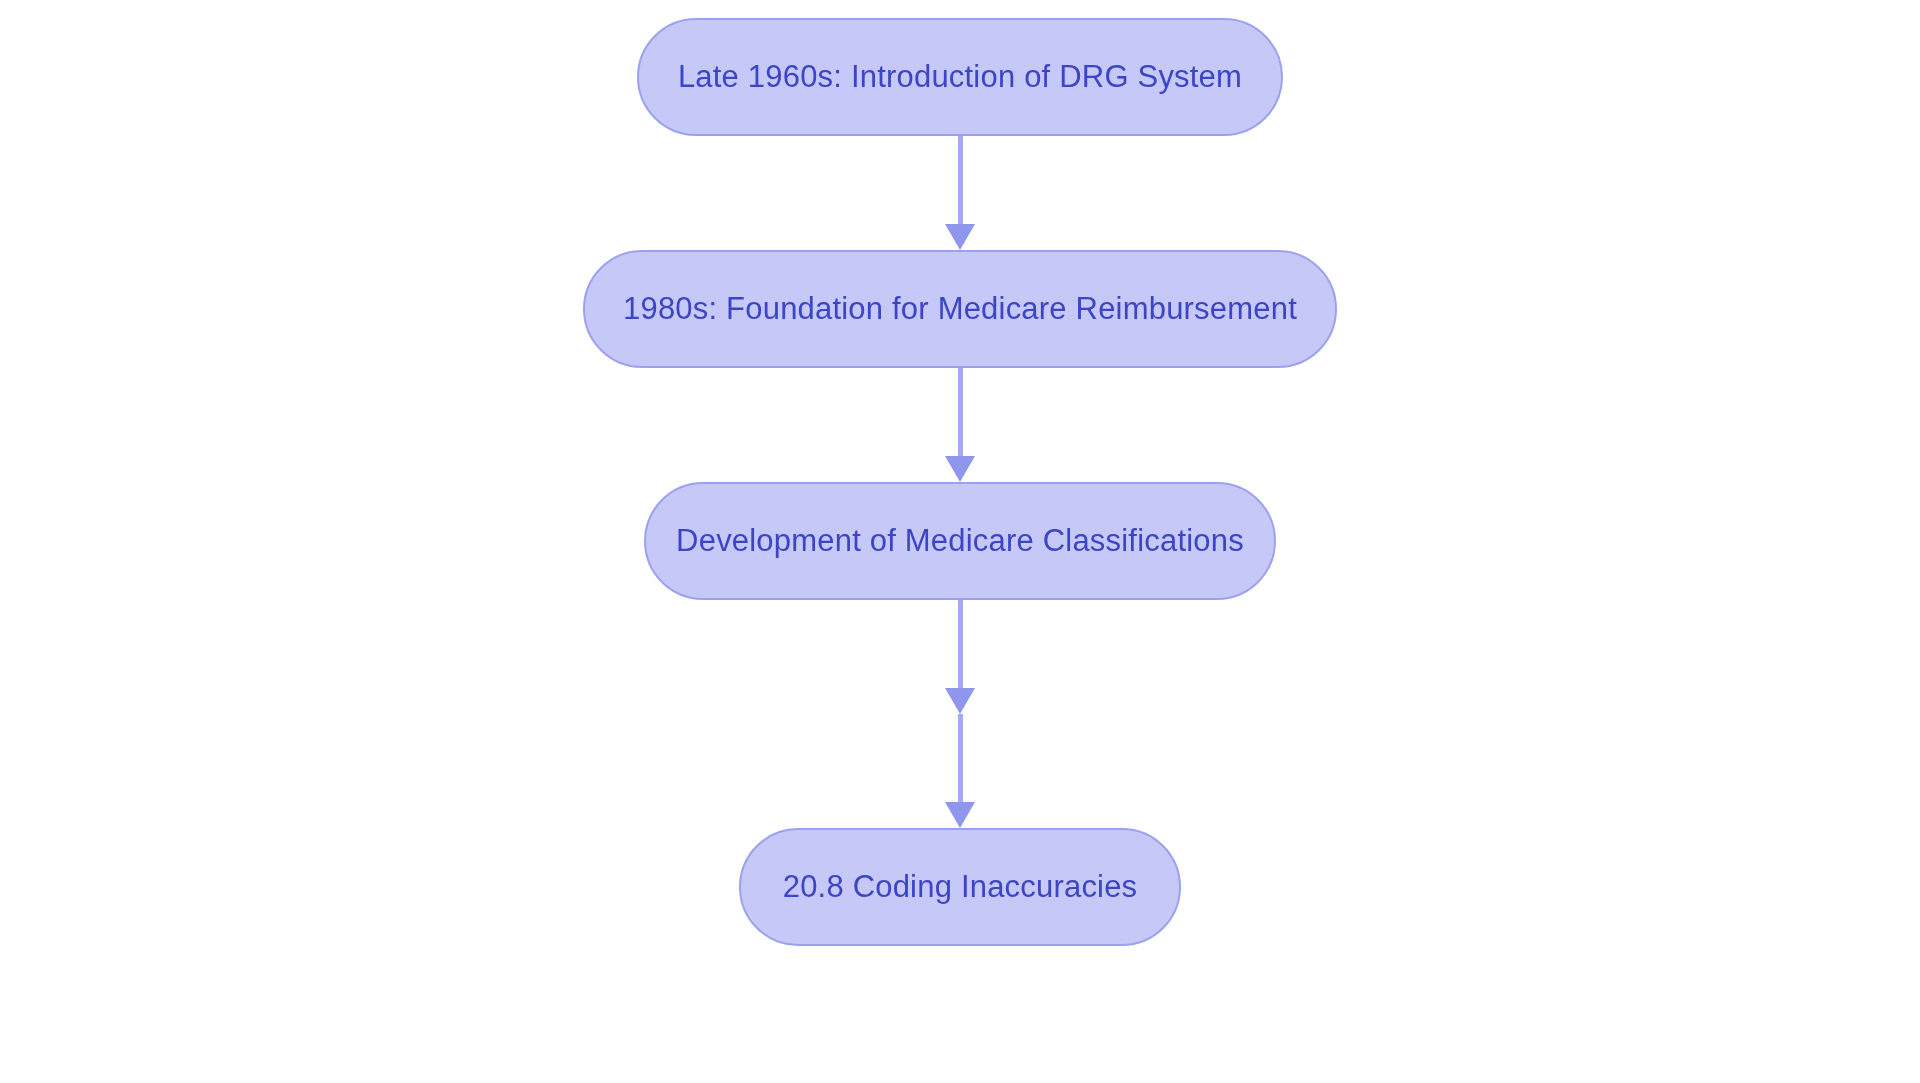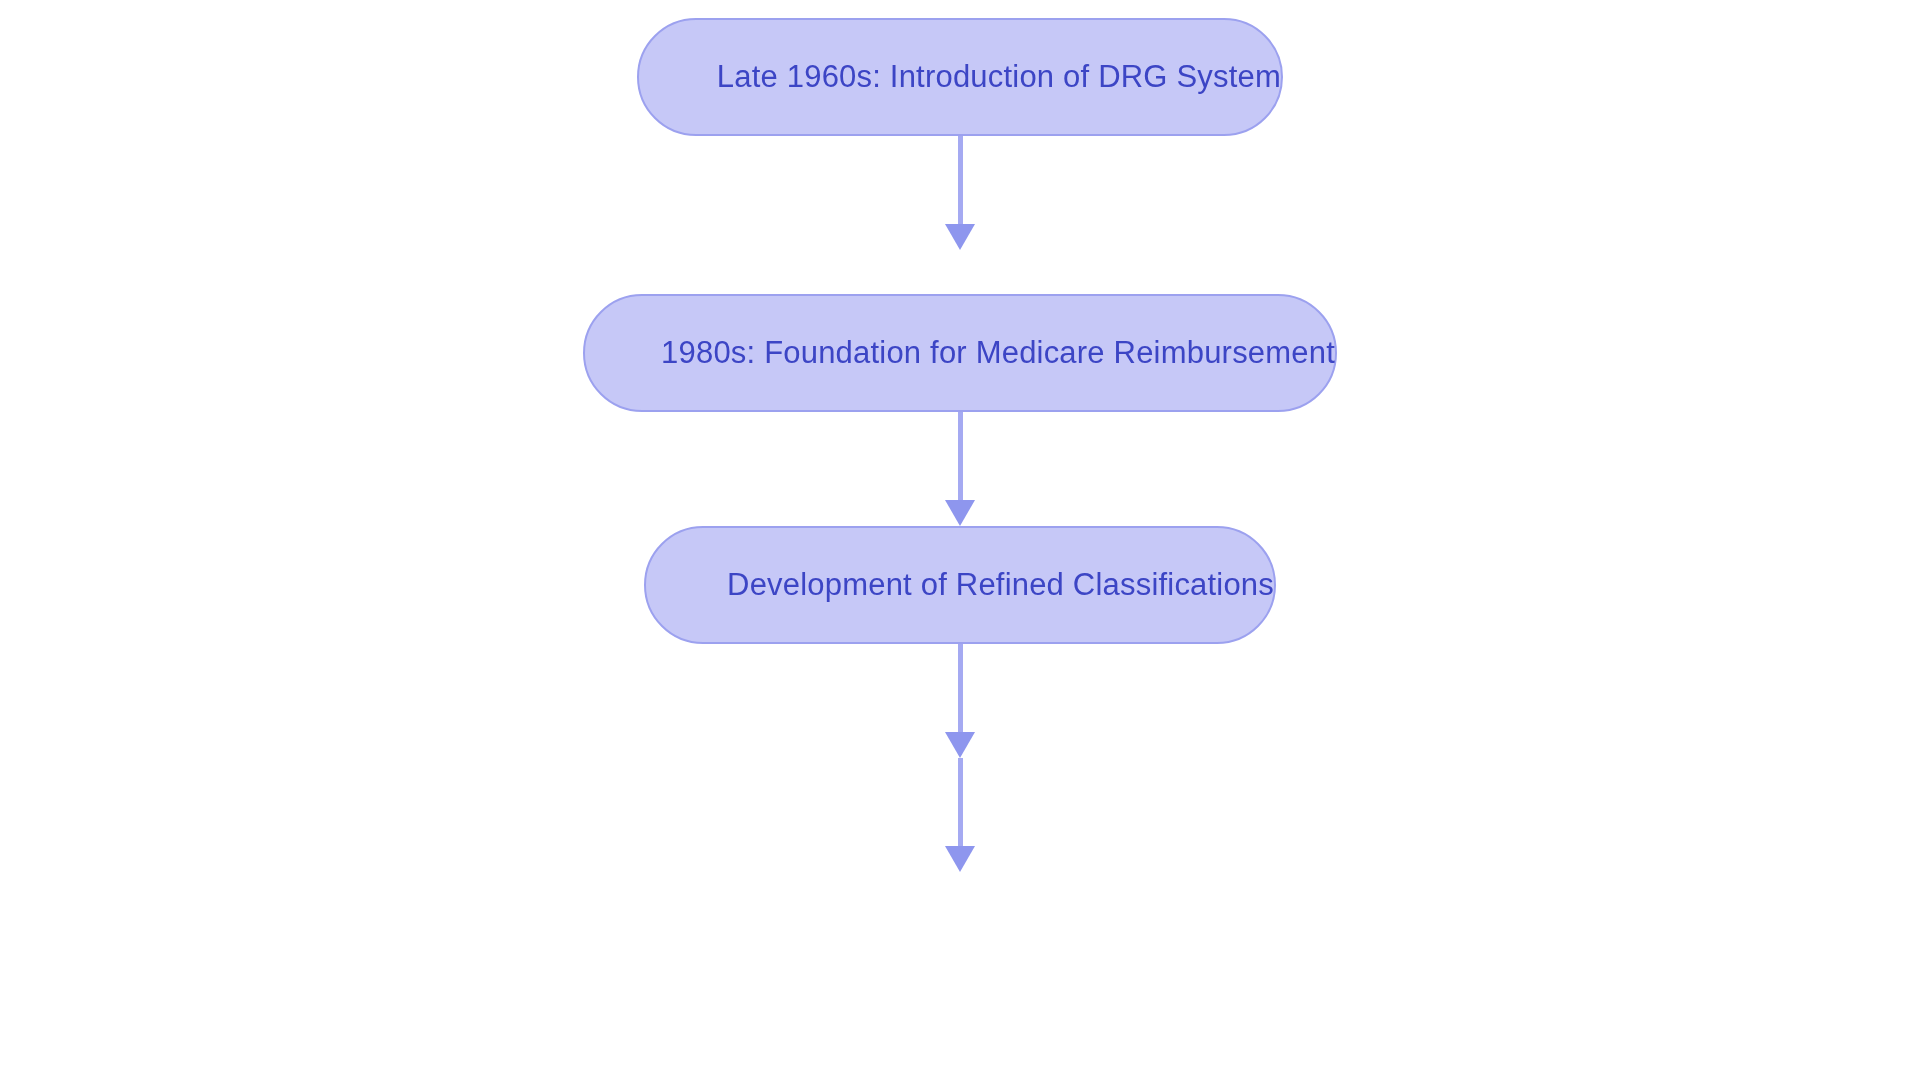--- a/index.html
+++ b/index.html
@@ -28,21 +28,21 @@
     padding-top: 18px;
     background: var(--bg);
   }
   .flow-node {
     height: 118px;
     border: 2px solid var(--box-border);
     border-radius: 59px;
     background: var(--box-fill);
     display: flex;
     align-items: center;
-    justify-content: flex-end;
+    justify-content: center;
     flex: 0 0 auto;
   }
   .flow-node .node-label {
     color: var(--text-color);
     font-size: 31px;
     letter-spacing: 0.2px;
     white-space: nowrap;
     text-align: center;
   }
   .connector {
@@ -70,31 +70,34 @@
 <body>
 
 <div class="canvas">
     <div class="flow-node" style="width: 646px;">
       <span class="node-label">Late 1960s: Introduction of DRG System</span>
     </div>
     <div class="connector">
       <div class="connector-line"></div>
       <div class="connector-arrowhead"></div>
     </div>
-    <div class="flow-node" style="width: 754px; margin-top: 44px;">
+    <div class="flow-node" style="width: 754px;">
       <span class="node-label">1980s: Foundation for Medicare Reimbursement</span>
     </div>
     <div class="connector">
       <div class="connector-line"></div>
       <div class="connector-arrowhead"></div>
     </div>
     <div class="flow-node" style="width: 632px;">
-      <span class="node-label">Development of Refined Classifications</span>
+      <span class="node-label">Development of Medicare Classifications</span>
     </div>
     <div class="connector">
       <div class="connector-line"></div>
       <div class="connector-arrowhead"></div>
     </div>
     <div class="connector">
       <div class="connector-line"></div>
       <div class="connector-arrowhead"></div>
     </div>
+    <div class="flow-node" style="width: 442px;">
+      <span class="node-label">20.8 Coding Inaccuracies</span>
+    </div>
   </div>
 
 </body></html>

